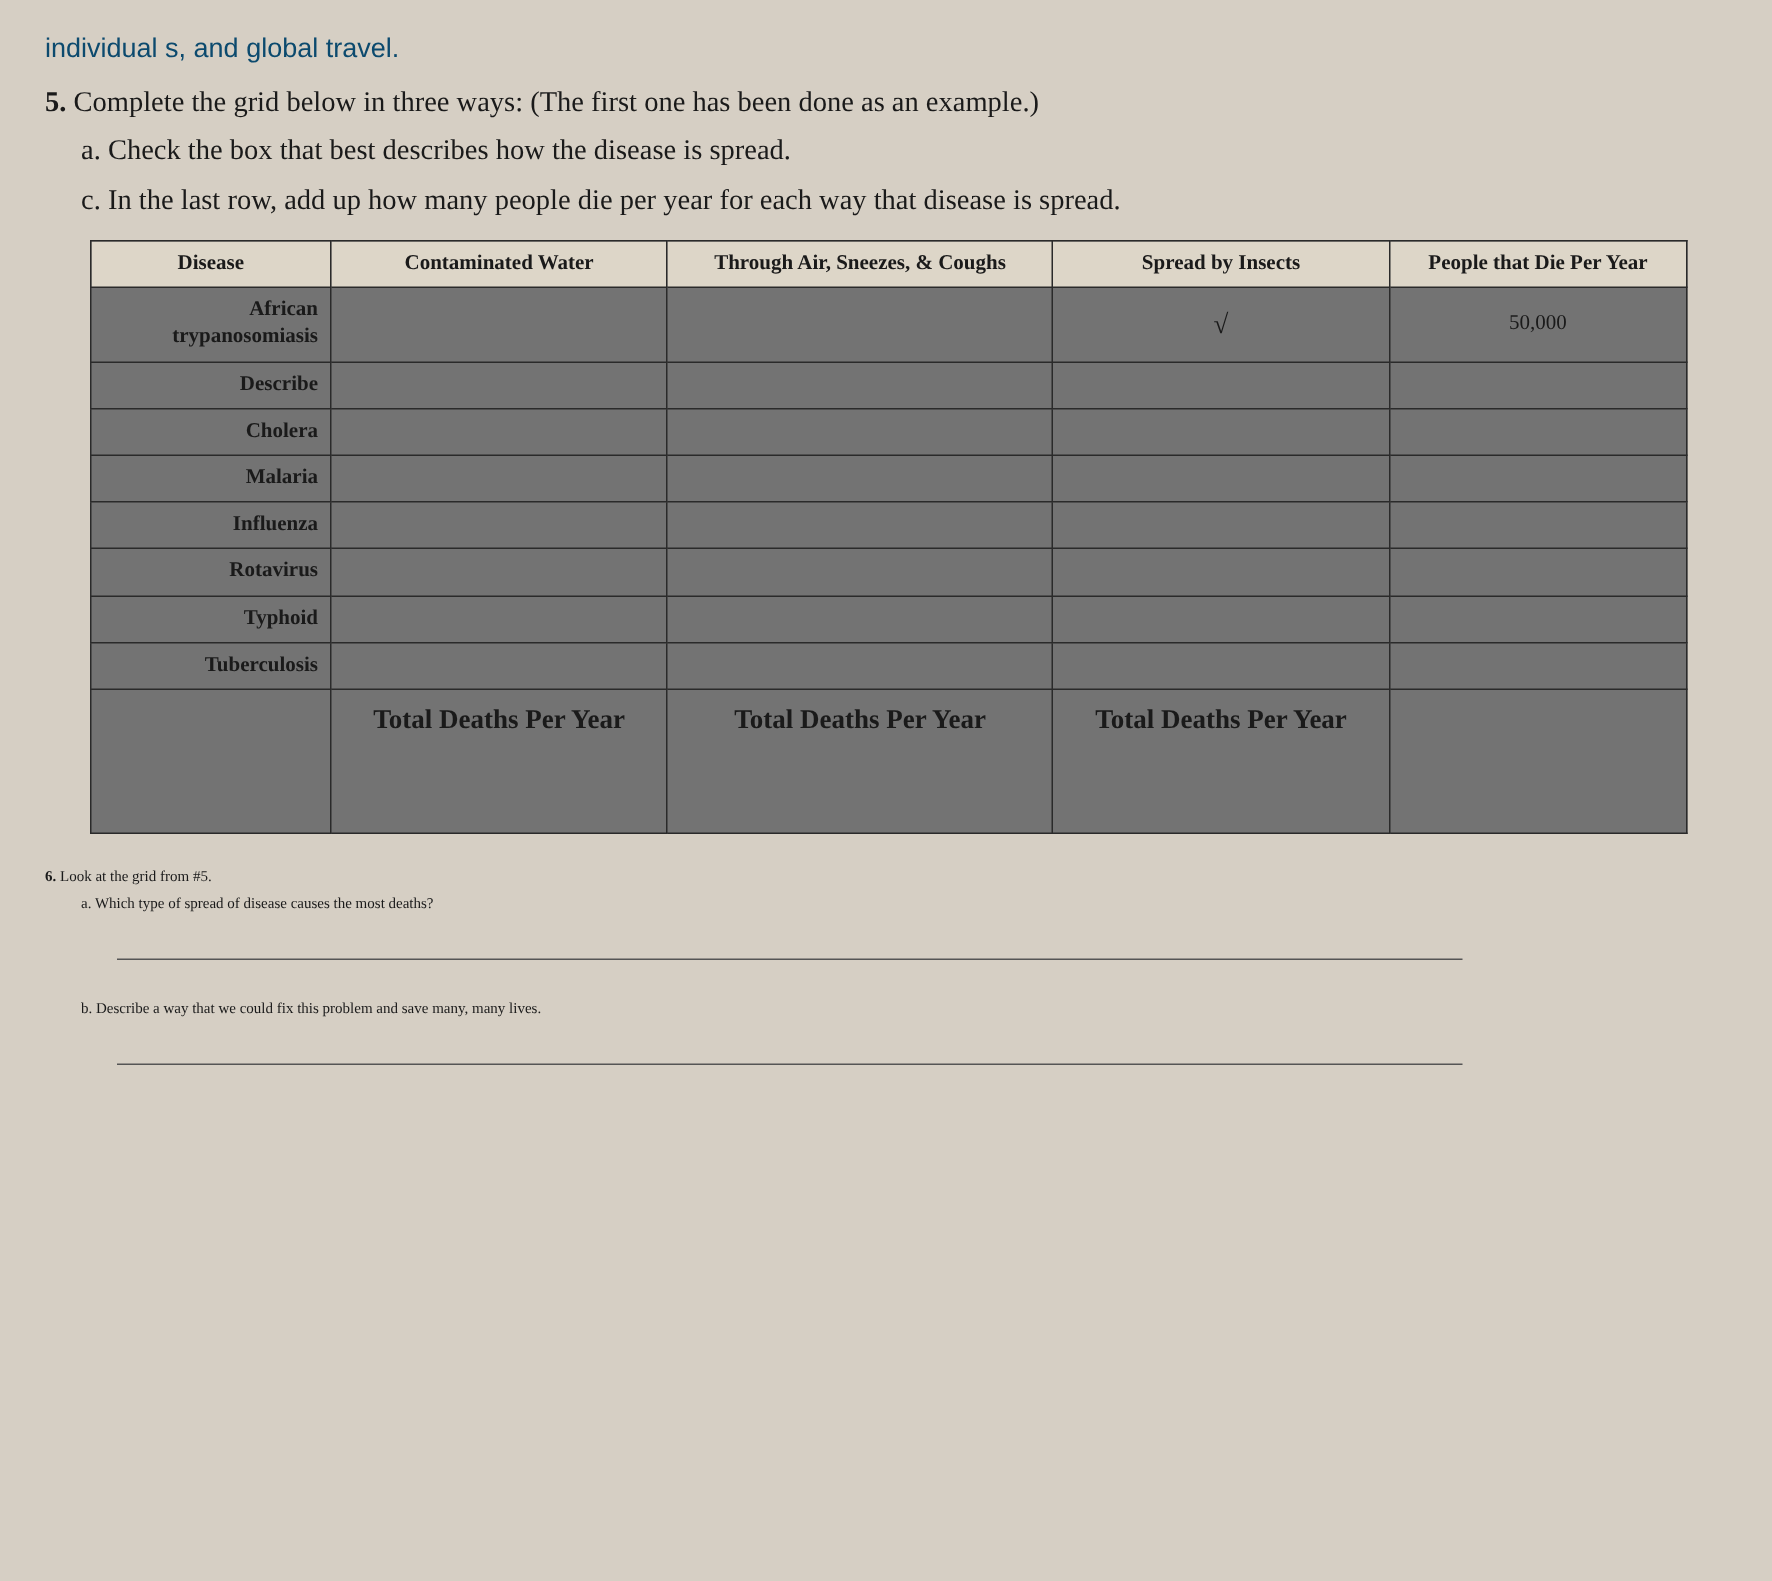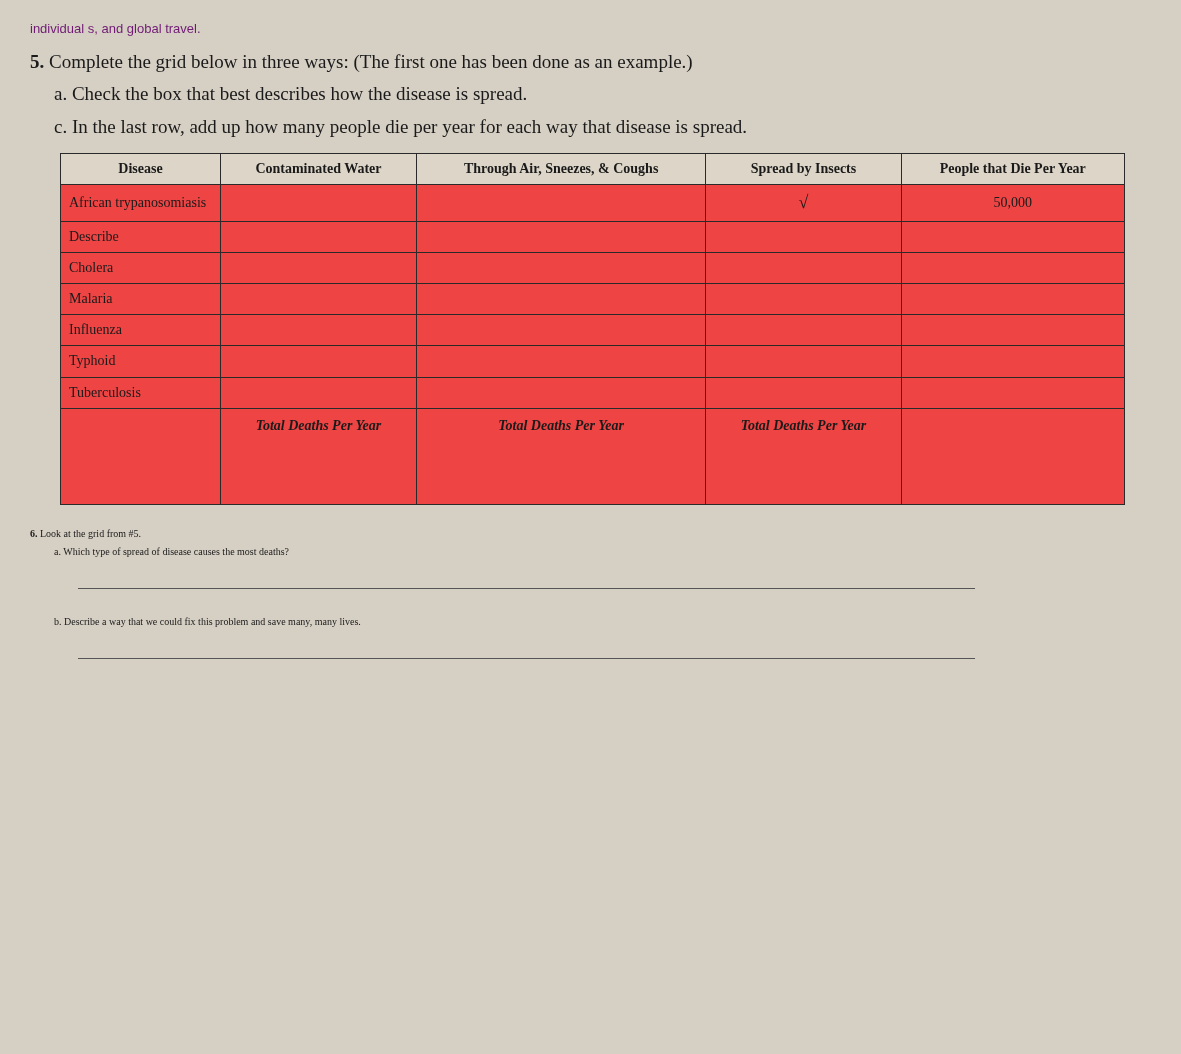--- a/index.html
+++ b/index.html
@@ -8,22 +8,22 @@
       font-family: 'Times New Roman', Times, serif;
       font-size: 15px;
       color: #1a1a1a;
       padding: 20px 30px;
       width: 1181px;
       min-height: 1054px;
     }
 
     .handwritten-top {
       font-family: 'Comic Sans MS', cursive, sans-serif;
-      font-size: 13px;
-      color: #701a75;
+      font-size: 18px;
+      color: #0c4a6e;
       margin-bottom: 8px;
       line-height: 1.4;
     }
 
     .instructions {
       font-size: 19px;
       margin-bottom: 10px;
       line-height: 1.7;
     }
 
@@ -33,55 +33,54 @@
 
     .instructions .indent {
       margin-left: 24px;
       display: block;
     }
 
     table {
       border-collapse: collapse;
       width: 95%;
       margin: 10px 0 20px 30px;
-      background-color: #ef4444;
+      background-color: #737373;
     }
 
     table th, table td {
       border: 1.5px solid #2a2a2a;
       padding: 6px 8px;
       text-align: center;
       vertical-align: middle;
       font-size: 14px;
       line-height: 1.3;
     }
 
     table th {
       font-weight: bold;
       background-color: #ddd6c8;
     }
 
     .disease-col {
-      text-align: left;
-      font-weight: normal;
+      text-align: right;
+      font-weight: bold;
       width: 160px;
     }
 
     .checkmark {
       font-size: 18px;
       font-weight: bold;
     }
 
     .total-row td {
       font-weight: bold;
-      font-size: 14px;
+      font-size: 18px;
       vertical-align: top;
       height: 96px;
       padding-top: 8px;
-      font-style: italic;
     }
 
     .question-section {
       margin-top: 20px;
       font-size: 10px;
       line-height: 1.8;
     }
 
     .question-section .q-number {
       font-weight: bold;
@@ -155,20 +154,27 @@
         <td></td>
       </tr>
       <tr>
         <td class="disease-col">Influenza</td>
         <td></td>
         <td></td>
         <td></td>
         <td></td>
       </tr>
       <tr>
+        <td class="disease-col">Rotavirus</td>
+        <td></td>
+        <td></td>
+        <td></td>
+        <td></td>
+      </tr>
+      <tr>
         <td class="disease-col">Typhoid</td>
         <td></td>
         <td></td>
         <td></td>
         <td></td>
       </tr>
       <tr>
         <td class="disease-col">Tuberculosis</td>
         <td></td>
         <td></td>

